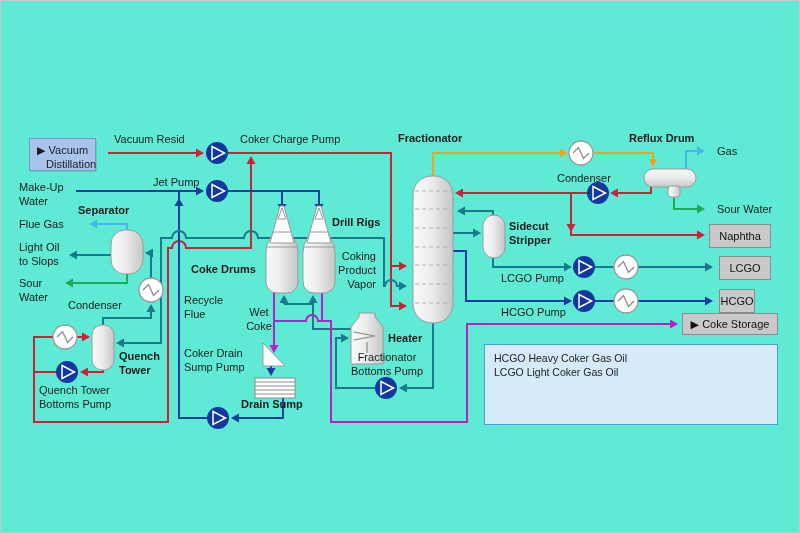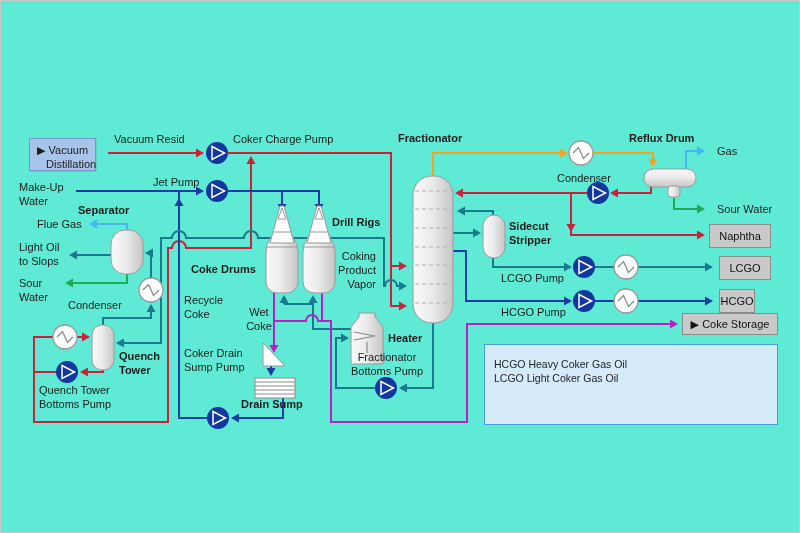--- a/index.html
+++ b/index.html
@@ -24,21 +24,21 @@
   .srcbox .l2{margin-left:9px;}
   .outbox{
     position:absolute;box-sizing:border-box;background:#c9c9c9;border:1px solid #8c8c8c;
     font-size:11px;display:flex;align-items:center;justify-content:center;color:#111;
   }
   .notebox{
     position:absolute;left:483px;top:343px;width:294px;height:81px;box-sizing:border-box;
     background:#d6ebfa;border:1px solid #4a9fd8;padding:7px 9px;font-size:10.5px;
     line-height:13.5px;color:#222;
   }
-  .notebox .legend{margin-top:6px;}
+  .notebox .legend{}
   .notebox .legend span{display:inline-block;}
   .notebox .legend span:first-child{margin-right:26px;}
 </style>
 </head>
 <body>
 
 <div id="stage">
 
 <svg id="flowsvg" width="800" height="533" viewBox="0 0 800 533">
   <defs>
@@ -288,38 +288,38 @@
       <polygon points="578,293.5 590.5,300 578,306.5" fill="none" stroke="#fff" stroke-width="1.5"></polygon>
     </g>
     <g>
       <circle cx="597" cy="192" r="11"></circle>
       <polygon points="592,185.5 604.5,192 592,198.5" fill="none" stroke="#fff" stroke-width="1.5"></polygon>
     </g>
   </g>
 </svg>
 
 <div class="lbl" style="left:113px;top:131px">Vacuum Resid</div>
-<div class="lbl" style="left:232px;top:131px">Coker Charge Pump</div>
+<div class="lbl" style="left:239px;top:131px">Coker Charge Pump</div>
 <div class="lbl" style="left:152px;top:174px">Jet Pump</div>
 <div class="lbl" style="left:18px;top:179px">Make-Up
 Water</div>
 <div class="lbl bold" style="left:77px;top:202px">Separator</div>
-<div class="lbl" style="left:36px;top:216px">Flue Gas</div>
+<div class="lbl" style="left:18px;top:216px">Flue Gas</div>
 <div class="lbl" style="left:18px;top:239px">Light Oil
 to Slops</div>
 <div class="lbl" style="left:18px;top:275px">Sour
 Water</div>
 <div class="lbl" style="left:67px;top:297px">Condenser</div>
 <div class="lbl bold" style="left:118px;top:348px">Quench
 Tower</div>
 <div class="lbl" style="left:38px;top:382px">Quench Tower
 Bottoms Pump</div>
 <div class="lbl bold" style="left:190px;top:261px">Coke Drums</div>
 <div class="lbl" style="left:183px;top:292px">Recycle
-Coke</div>
+Flue</div>
 <div class="lbl ct" style="left:236px;top:304px;width:44px">Wet
 Coke</div>
 <div class="lbl" style="left:183px;top:345px">Coker Drain
 Sump Pump</div>
 <div class="lbl bold" style="left:240px;top:396px">Drain Sump</div>
 <div class="lbl bold" style="left:331px;top:214px">Drill Rigs</div>
 <div class="lbl rt" style="left:315px;top:248px;width:60px">Coking
 Product
 Vapor</div>
 <div class="lbl bold" style="left:387px;top:330px">Heater</div>

